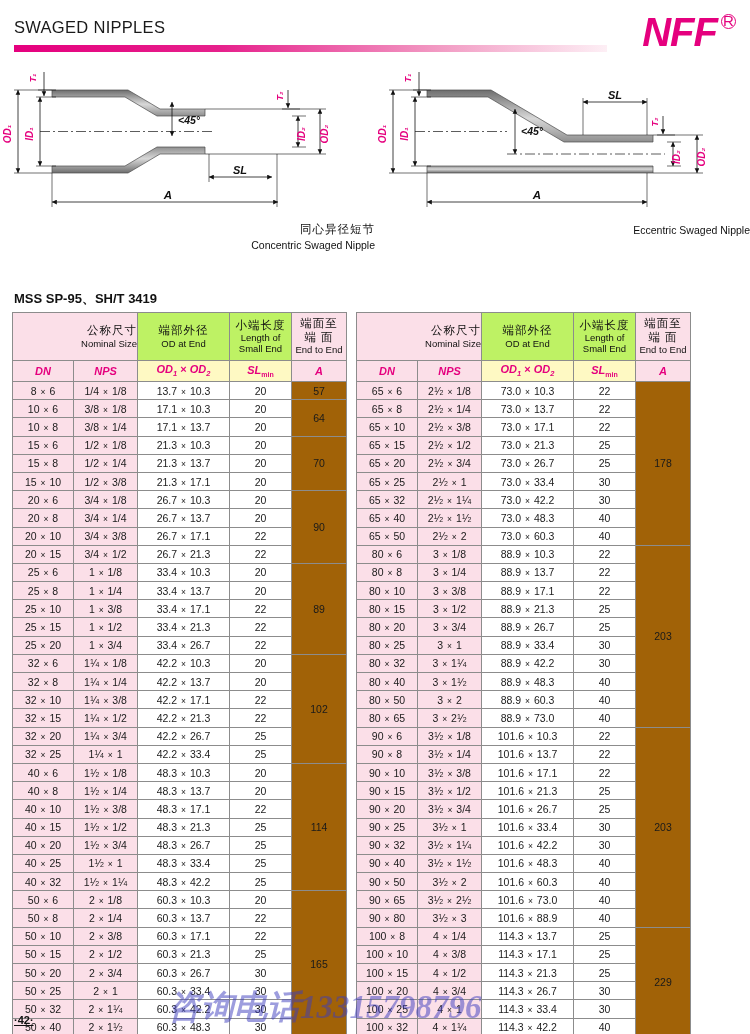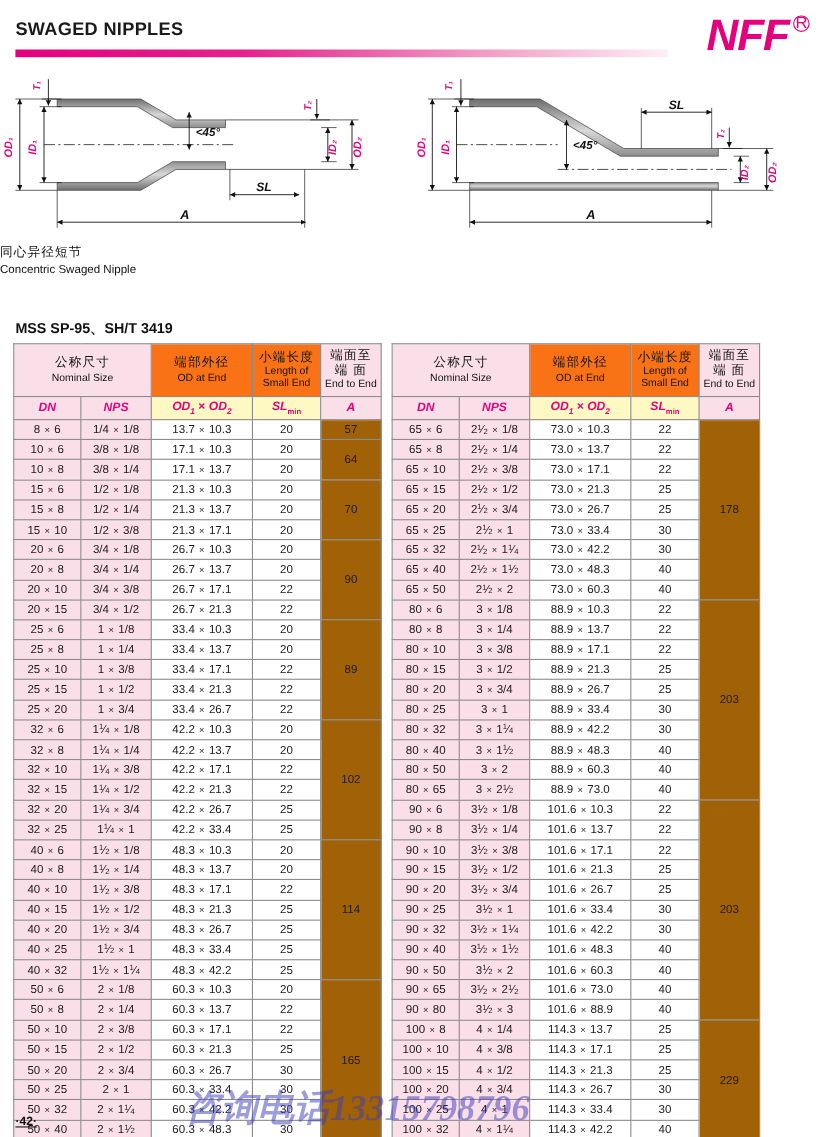--- a/index.html
+++ b/index.html
@@ -9,21 +9,21 @@
     background:#ffffff;
     font-family:"Liberation Sans", sans-serif;
     position:relative;
     overflow:hidden;
   }
 
   
   .page-header { position:relative; height:62px; }
   .page-title {
     position:absolute; left:14px; top:18px;
-    font-size:16.5px; font-weight:bold; letter-spacing:.3px;
+    font-size:16.5px; font-weight:normal; letter-spacing:.3px;
     color:#1a1a1a;
     text-align:right;
   }
   .header-rule {
     position:absolute; left:14px; top:45px; width:593px; height:7px;
     background:linear-gradient(to right,#e5007e 0%,#e6218c 35%,#f29cc4 72%,#fdeff5 100%);
   }
   .brand {
     position:absolute; right:14px; top:12px;
     display:flex; align-items:flex-start;margin-left:46px;
@@ -39,21 +39,21 @@
     width:15px; height:15px; line-height:12px; text-align:center;
     font-style:normal; font-weight:normal;
   }
 
   
   .diagrams { position:relative; height:222px; }
   .diagram { position:absolute; top:0; width:375px; height:222px; }
   .diagram.left { left:0; }
   .diagram.right { left:375px; }
   .dia-caption {
-    position:absolute; width:100%; text-align:left; top:160px;
+    position:absolute; width:100%; text-align:right; top:160px;
   }
   .cap-cn { font-size:11.5px; color:#111; letter-spacing:1px; }
   .cap-en { font-size:10.5px; color:#111; margin-top:2px; }
 
   
   .std-line {
     margin:6px 0 4px 14px;
     font-size:13px; font-weight:bold; color:#111;
   }
 
@@ -77,21 +77,21 @@
     font-weight:normal;
     background:#ffffff;
   }
   .tbl .hdr-top td {
     background:#fbdfe8;
     height:48px;
     line-height:1.18;
     font-size:10.5px;
     vertical-align:middle;
   }
-  .tbl .hdr-top td.white { background:#f97316; }
+  .tbl .hdr-top td.white { background:#bef264; }
   .tbl .hdr-top .cn { font-size:11.5px; color:#111; letter-spacing:1px; display:block; }
   .tbl .hdr-top .en { font-size:9.5px; color:#111; display:block; }
   .tbl .hdr-sym td {
     background:#fbdfe8;
     height:21px;
     color:#e5007e;
     font-weight:bold; font-style:italic;
     font-size:11px;
     margin-top:11px;
   }
@@ -99,21 +99,21 @@
   .tbl .hdr-sym .sub { font-size:7.5px; font-style:italic; vertical-align:sub; }
   .tbl .hdr-sym .min { font-size:7px; font-style:normal; font-weight:bold; vertical-align:sub; }
   .tbl .hdr-sym .up { font-style:normal; font-weight:bold; }
 
   td.c-dn  { background:#fbdfe8; width:61px; }
   td.c-nps { background:#fbdfe8; width:64px; border-left:1.3px solid #e5007e; }
   td.c-od  { background:#ffffff; width:92px; }
   td.c-sl  { background:#ffffff; width:62px; }
   td.c-a   { background:#a16207; width:55px; }
 
-  td.hc-nominal { width:125px; }
+  td.hc-nominal { width:125px;text-align:right; }
   td.hc-od  { width:92px; }
   td.hc-sl  { width:62px; }
   td.hc-a   { width:55px; }
 
   .grp-top td { border-top:1.5px solid #4d4d4d; }
 
   .frac { font-size:10.5px; }
   .frac sup { font-size:7px; vertical-align:0.42em; }
   .frac sub { font-size:7px; vertical-align:-0.05em; }
   .times { font-size:8.5px; padding:0 1px; }
@@ -288,20 +288,21 @@
       <text x="11" y="72" font-family="Liberation Sans, sans-serif" font-size="10" font-style="italic" font-weight="bold" fill="#e5007e" transform="rotate(-90,11,72)" text-anchor="middle">OD₁</text>
       <text x="33" y="72" font-family="Liberation Sans, sans-serif" font-size="10" font-style="italic" font-weight="bold" fill="#e5007e" transform="rotate(-90,33,72)" text-anchor="middle">ID₁</text>
       <text x="283" y="60" font-family="Liberation Sans, sans-serif" font-size="9" font-style="italic" font-weight="bold" fill="#e5007e" transform="rotate(-90,283,60)" text-anchor="middle">T₂</text>
       <text x="305" y="95" font-family="Liberation Sans, sans-serif" font-size="10" font-style="italic" font-weight="bold" fill="#e5007e" transform="rotate(-90,305,95)" text-anchor="middle">ID₂</text>
       <text x="330" y="95" font-family="Liberation Sans, sans-serif" font-size="10" font-style="italic" font-weight="bold" fill="#e5007e" transform="rotate(-90,330,95)" text-anchor="middle">OD₂</text>
       <text x="146" y="73" font-family="Liberation Sans, sans-serif" font-size="10.5" font-style="italic" font-weight="bold" fill="#111">&lt;45°</text>
       <text x="240" y="37" font-family="Liberation Sans, sans-serif" font-size="11" font-style="italic" font-weight="bold" fill="#111" text-anchor="middle">SL</text>
       <text x="162" y="137" font-family="Liberation Sans, sans-serif" font-size="11.5" font-style="italic" font-weight="bold" fill="#111" text-anchor="middle">A</text>
     </svg>
     <div class="dia-caption">
+      <div class="cap-en">Eccentric Swaged Nipple</div>
     </div>
   </div>
 </div>
 
 <div class="std-line">MSS SP-95、SH/T 3419</div>
 
 <div class="tables-wrap">
   <table class="tbl" id="tbl-left">
       <tbody>
         <tr class="hdr-top">

